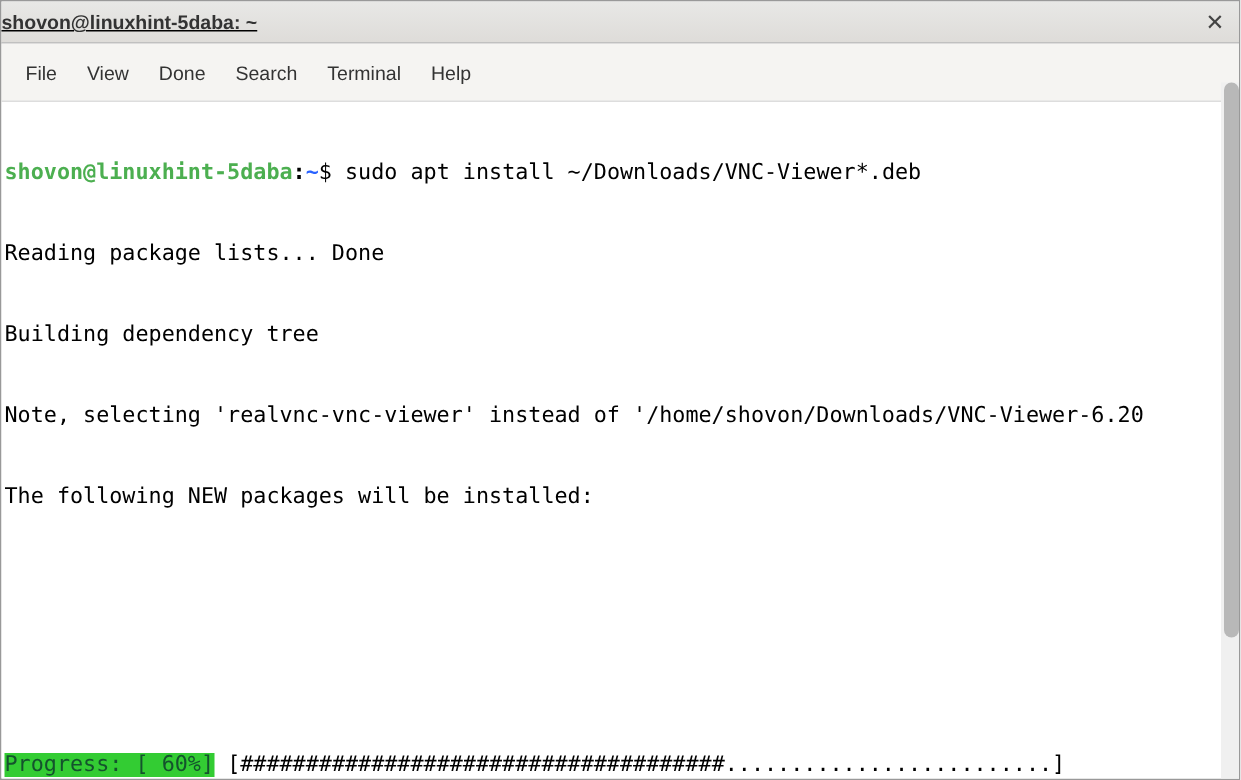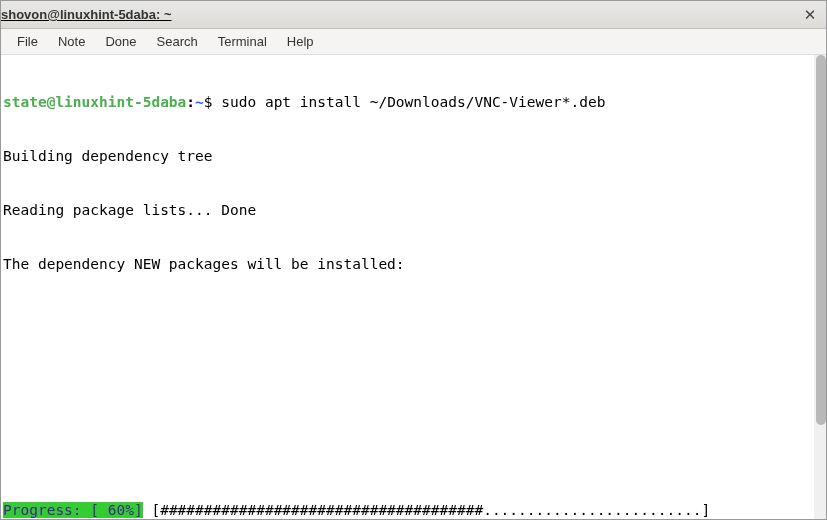--- a/index.html
+++ b/index.html
@@ -46,21 +46,21 @@
       display: flex;
       align-items: center;
       justify-content: center;
       font-size: 15px;
       color: #444;
       cursor: pointer;
       border-radius: 3px;
     }
     .menubar {
       background: #f5f4f2;
-      height: 26px;
+      height: 39px;
       display: flex;
       align-items: center;
       padding: 0 6px;
       border-bottom: 1px solid #ddd;
       font-size: 13px;
       color: #333;
     }
     .menu-item {
       padding: 3px 10px;
       cursor: pointer;
@@ -97,21 +97,21 @@
     }
     .progress-bar-line {
       position: absolute;
       bottom: 0;
       left: 2px;
       right: 15px;
       white-space: pre;
     }
     .progress-label {
       background: #33cc33;
-      color: #4c1d95;
+      color: #14532d;
     }
     .progress-fill {
       color: #000;
     }
     .scrollbar-vert {
       position: absolute;
       right: 1px;
       top: 55px;
       bottom: 1px;
       width: 12px;
@@ -132,31 +132,32 @@
 
 <div class="window">
   <div class="titlebar">
     <span class="title-text">shovon@linuxhint-5daba: ~</span>
     <div class="close-btn">
       <span>✕</span>
     </div>
   </div>
   <div class="menubar">
     <div class="menu-item">File</div>
-    <div class="menu-item">Note</div>
+    <div class="menu-item">View</div>
     <div class="menu-item">Done</div>
     <div class="menu-item">Search</div>
     <div class="menu-item">Terminal</div>
     <div class="menu-item">Help</div>
   </div>
   <div class="terminal">
-    <div class="term-line"><span class="prompt-user">state@linuxhint-5daba</span><span class="prompt-colon">:</span><span class="prompt-path">~</span><span class="prompt-end">$ </span><span>sudo apt install ~/Downloads/VNC-Viewer*.deb</span></div>
+    <div class="term-line"><span class="prompt-user">shovon@linuxhint-5daba</span><span class="prompt-colon">:</span><span class="prompt-path">~</span><span class="prompt-end">$ </span><span>sudo apt install ~/Downloads/VNC-Viewer*.deb</span></div>
+    <div class="term-line">Reading package lists... Done</div>
     <div class="term-line">Building dependency tree</div>
-    <div class="term-line">Reading package lists... Done</div>
-    <div class="term-line">The dependency NEW packages will be installed:</div>
+    <div class="term-line">Note, selecting 'realvnc-vnc-viewer' instead of '/home/shovon/Downloads/VNC-Viewer-6.20</div>
+    <div class="term-line">The following NEW packages will be installed:</div>
     
     
     
     
     
     
     
     
     
     

